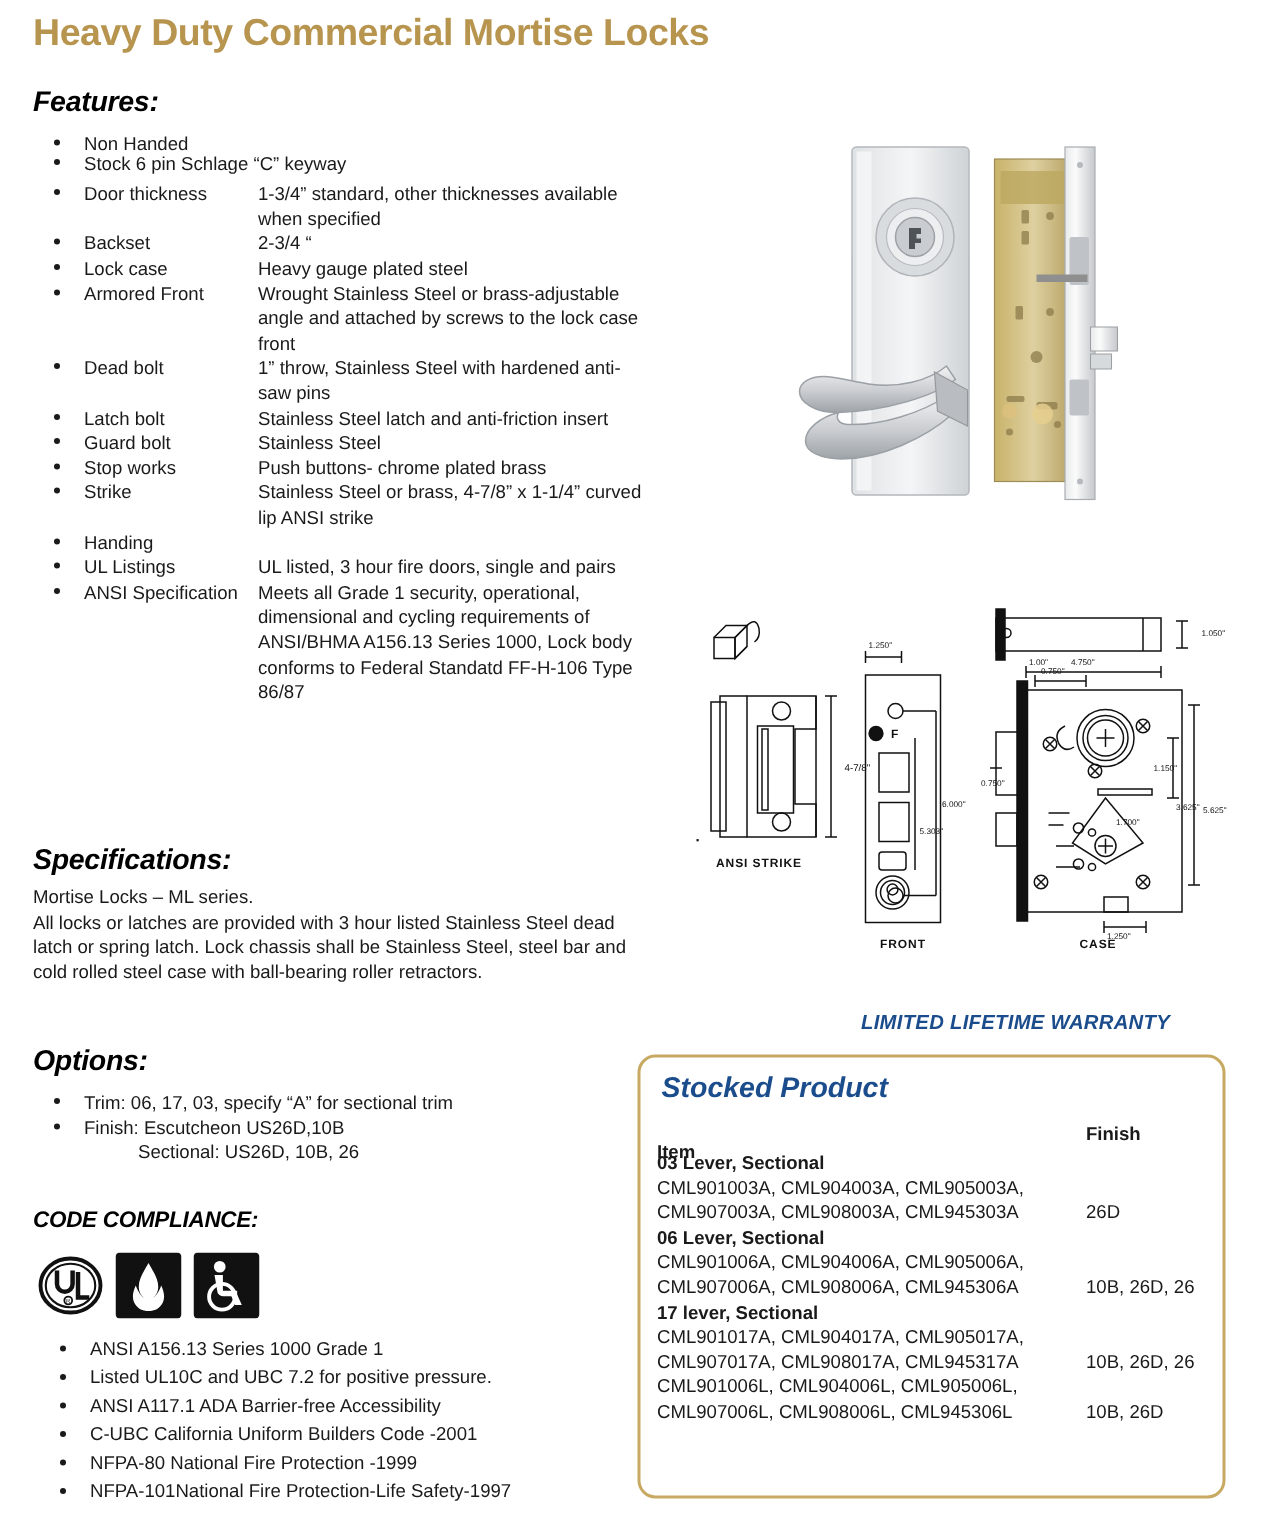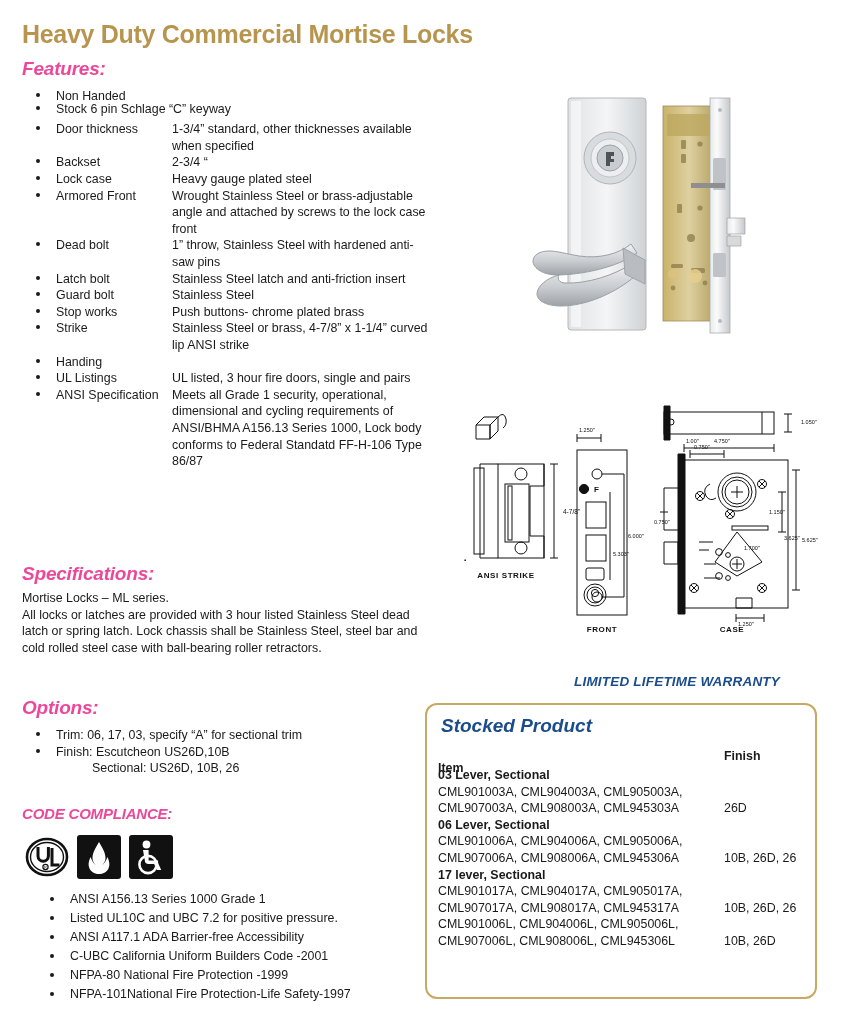--- a/index.html
+++ b/index.html
@@ -7,28 +7,28 @@
     width:842px;height:1024px;position:relative;
     background:#ffffff;
     font-family:"Liberation Sans", sans-serif;
     color:#1a1a1a;
     overflow:hidden;
   }
   .page{position:absolute;left:0;top:0;width:842px;height:1024px;}
 
   
   .doc-title{
-    position:absolute;left:22px;top:20px;
+    position:absolute;left:22px;top:8px;
     font-size:25px;font-weight:bold;
     color:#b8954f;letter-spacing:-0.3px;
     white-space:nowrap;
   }
   .sec-head{
     font-size:19px;font-weight:bold;font-style:italic;
-    color:#ec4899;letter-spacing:-0.2px;white-space:nowrap;
+    color:#000000;letter-spacing:-0.2px;white-space:nowrap;
   }
   .sec-head.small{font-size:15px;}
 
   
   .left-col{position:absolute;left:0;top:0;width:440px;}
 
   #features-head{position:absolute;left:22px;top:58px;}
   .feat-list{position:absolute;left:0;top:88px;width:440px;}
   .feat-row{position:relative;min-height:17px;margin-bottom:0px;}
   .bullet{
@@ -64,21 +64,21 @@
   .opt-sub{
     position:absolute;left:92px;top:0;
     font-size:12.4px;line-height:16.6px;white-space:nowrap;
   }
 
   #code-head{position:absolute;left:22px;top:805px;}
 
   .code-icons{position:absolute;left:25px;top:835px;display:flex;gap:8px;}
   .ci{width:44px;height:44px;}
 
-  .code-list{position:absolute;left:14px;top:890px;width:430px;text-align:center;}
+  .code-list{position:absolute;left:4px;top:890px;width:430px;text-align:center;}
   .code-row{position:relative;height:19px;}
   .code-bullet{
     position:absolute;left:36px;top:7px;width:4px;height:4px;
     background:#1a1a1a;border-radius:50%;
   }
   .code-text{
     position:absolute;left:56px;top:0;
     font-size:12.4px;line-height:18px;white-space:nowrap;
   }
 

